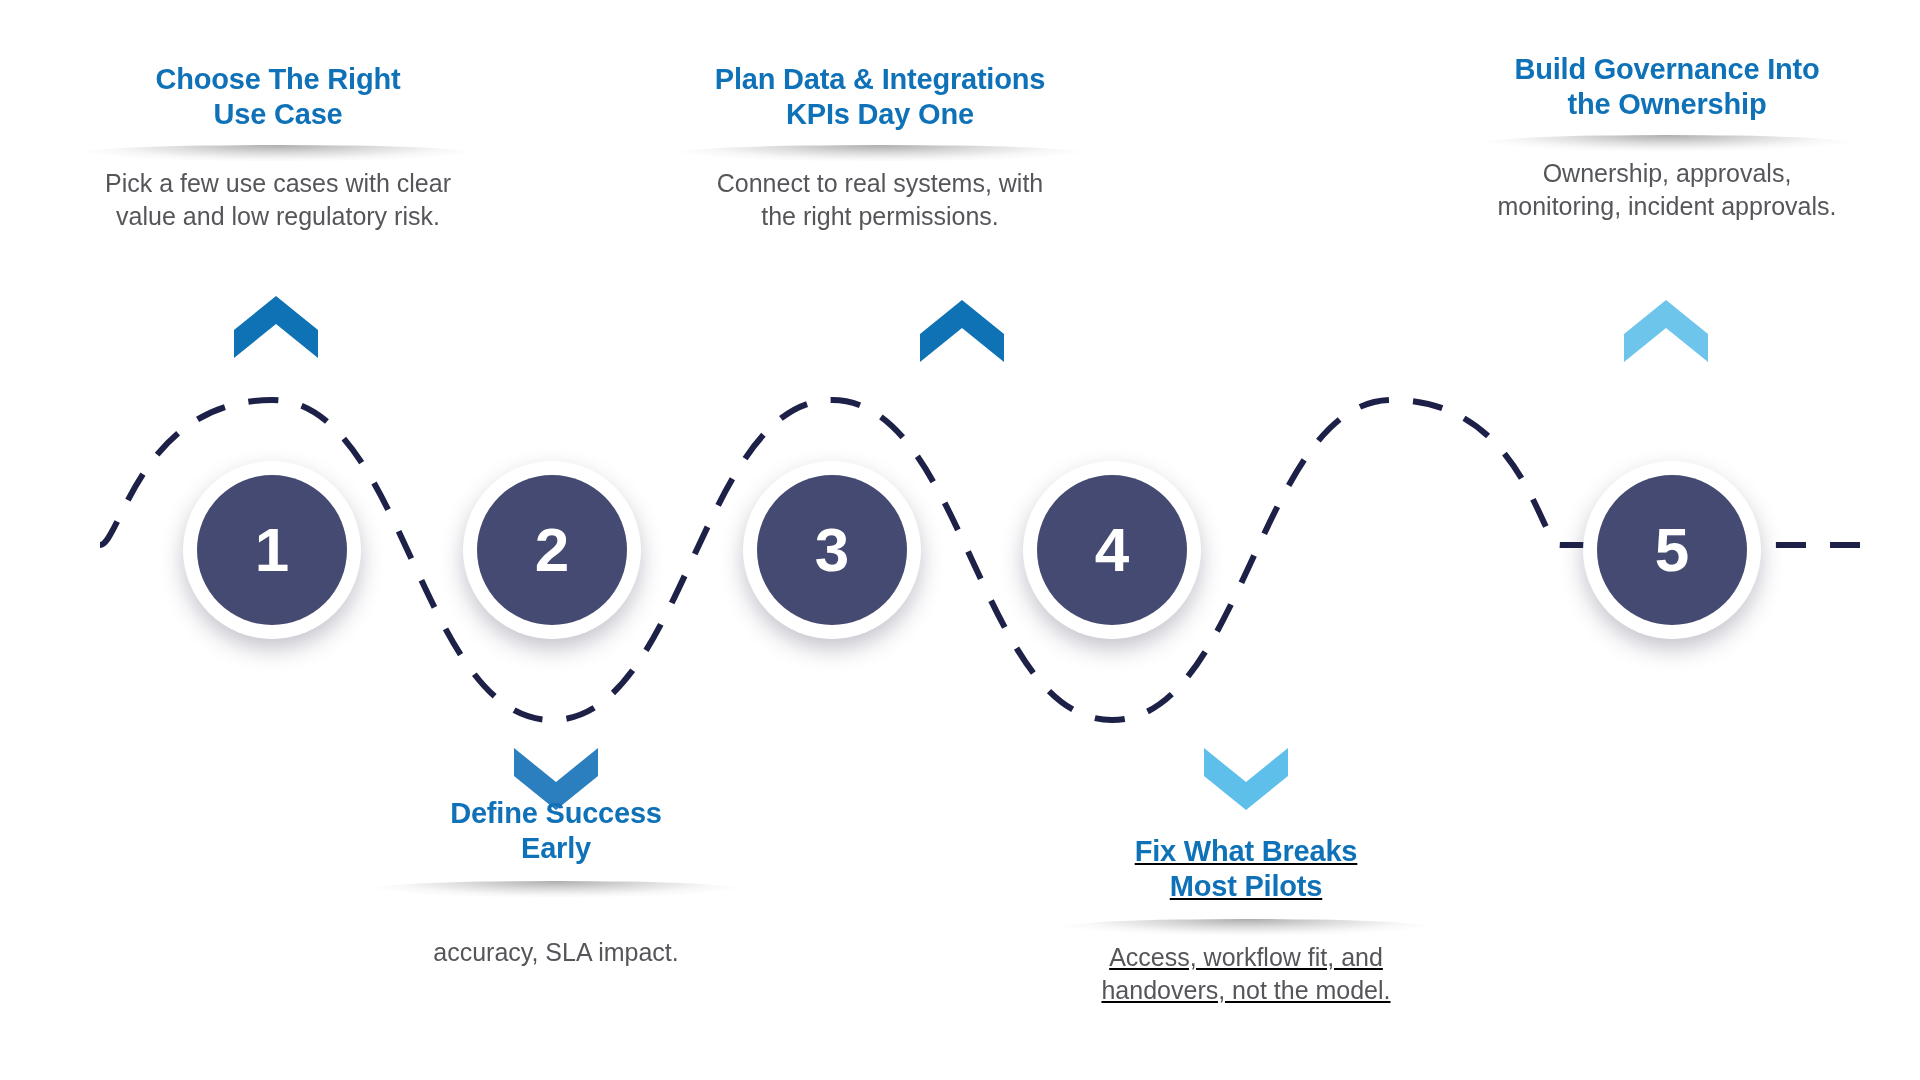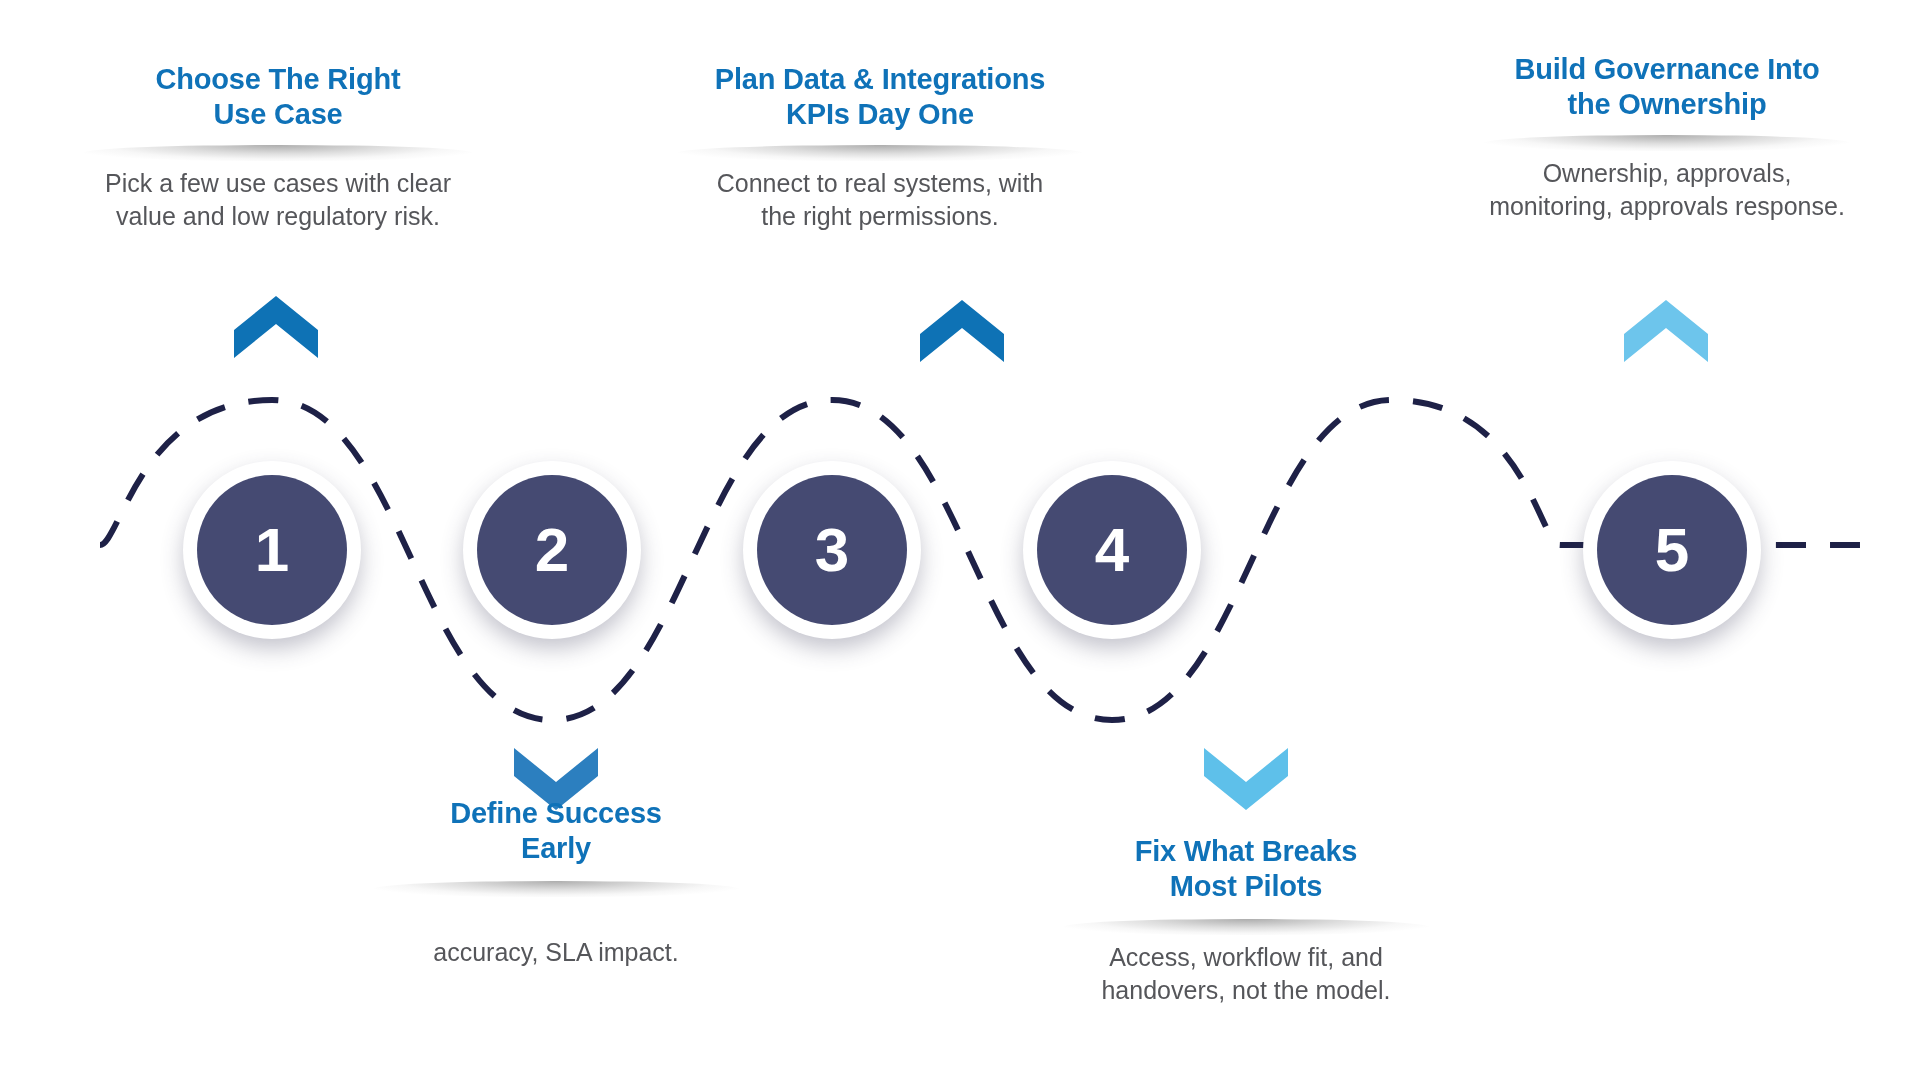--- a/index.html
+++ b/index.html
@@ -184,21 +184,21 @@
   </div>
   <div class="node" style="left:743px; top:461px;">
     <div class="node-inner" style="background: rgb(69, 74, 114);">3</div>
   </div>
 
   <div class="chev" style="left:1204px; top:748px;">
     <svg viewBox="0 0 84 62" xmlns="http://www.w3.org/2000/svg">
       <polygon points="42,62 0,28 0,0 42,34 84,0 84,28" fill="#5EC0EA"></polygon>
     </svg>
   </div>
-  <div class="block block-below" style="left:1012px; top:834px; width:468px;">
+  <div class="block block-below" style="left:1012px; top:834px; width:468px;text-decoration:underline;">
     <h3>
       <span>Fix What Breaks</span><br>
       <span>Most Pilots</span>
     </h3>
     <div class="divider"></div>
     <p>
       <span>Access, workflow fit, and</span><br>
       <span>handovers, not the model.</span>
     </p>
   </div>
@@ -207,21 +207,21 @@
   </div>
 
   <div class="block block-above" style="left:1432px; top:52px; width:470px;">
     <h3>
       <span>Build Governance Into</span><br>
       <span>the Ownership</span>
     </h3>
     <div class="divider"></div>
     <p>
       <span>Ownership, approvals,</span><br>
-      <span>monitoring, approvals response.</span>
+      <span>monitoring, incident approvals.</span>
     </p>
   </div>
   <div class="chev" style="left:1624px; top:300px;">
     <svg viewBox="0 0 84 62" xmlns="http://www.w3.org/2000/svg">
       <polygon points="42,0 84,34 84,62 42,28 0,62 0,34" fill="#6DC5EC"></polygon>
     </svg>
   </div>
   <div class="node" style="left:1583px; top:461px;">
     <div class="node-inner" style="background: rgb(69, 74, 114);">5</div>
   </div>

